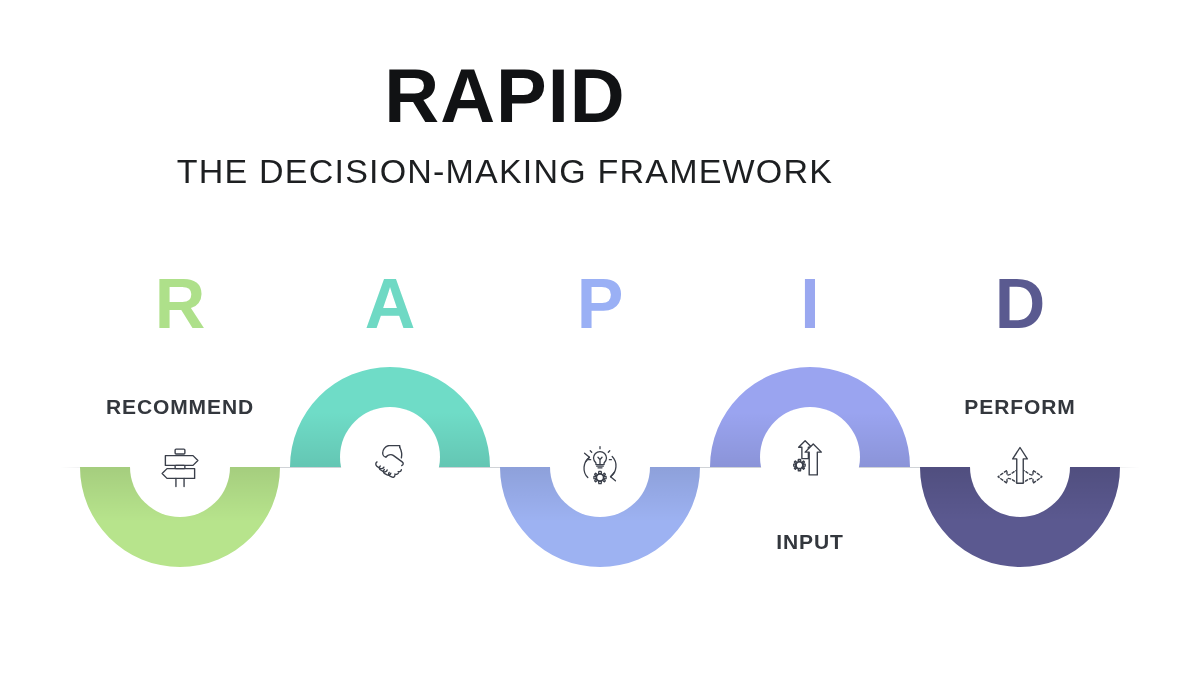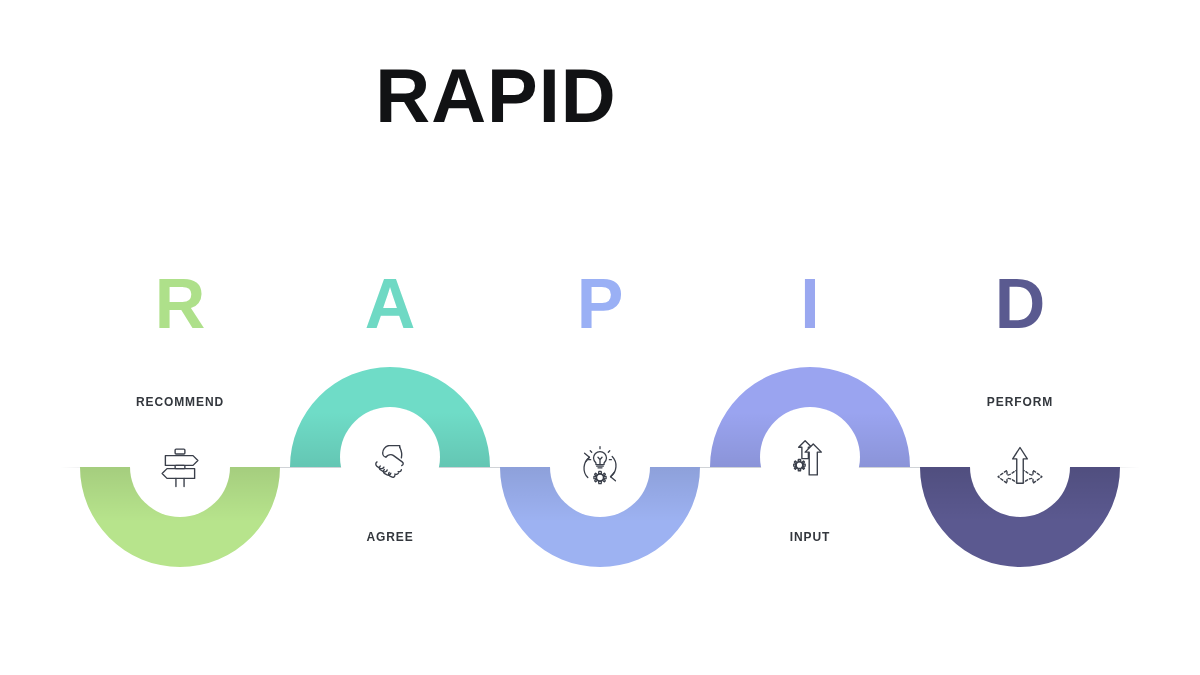--- a/index.html
+++ b/index.html
@@ -22,20 +22,21 @@
     background: #ffffff;
   }
 
   
   .header {
     position: absolute;
     left: 0;
     top: 58px;
     width: 992px;
     text-align: center;
+    padding-left: 9px;
   }
   .title {
     font-family: "Liberation Sans", sans-serif;
     font-size: 76px;
     font-weight: bold;
     letter-spacing: 1px;
     color: #111214;
     line-height: 1.0;
     margin: 0;
   }
@@ -85,21 +86,21 @@
     font-weight: bold;
     line-height: 1;
     top: 14px;
   }
   .stage-label {
     position: absolute;
     left: -20px;
     width: 250px;
     text-align: center;
     font-family: "Liberation Sans", sans-serif;
-    font-size: 12px;
+    font-size: 21px;
     font-weight: bold;
     letter-spacing: 0.9px;
     color: #33373d;
   }
   .label-above { top: 140px; }
   .label-below { top: 275px; }
 
   .arc-wrap {
     position: absolute;
     left: 5px;
@@ -131,20 +132,21 @@
     display: block;
   }
 </style>
 </head>
 <body>
 
 <div class="canvas">
 
   <div class="header">
     <div class="title">RAPID</div>
+    <div class="subtitle">THE DECISION-MAKING FRAMEWORK</div>
   </div>
 
   <div class="diagram">
 
     <div class="baseline"></div>
 
     <div class="stage" style="left:75px;">
       <div class="stage-letter" style="color:#aee08a;">R</div>
       <div class="stage-label label-above">RECOMMEND</div>
 
@@ -168,21 +170,20 @@
           <rect x="26" y="30" width="12" height="4" rx="1"></rect>
           <path d="M50,34 L16,34 L10,40 L16,46 L50,46 Z"></path>
           <line x1="27" y1="46" x2="27" y2="56"></line>
           <line x1="37" y1="46" x2="37" y2="56"></line>
         </svg>
       </div>
     </div>
 
     <div class="stage" style="left:285px;">
       <div class="stage-letter" style="color:#6fd9c4;">A</div>
-      <div class="stage-label label-below">AGREE</div>
 
       <div class="arc-wrap up">
         <svg class="arc-svg" width="200" height="110" viewBox="0 0 200 110">
           <defs>
             <linearGradient id="shadeA" x1="0" y1="1" x2="0" y2="0">
               <stop offset="0%" stop-color="#000000" stop-opacity="0.10"></stop>
               <stop offset="55%" stop-color="#000000" stop-opacity="0.0"></stop>
             </linearGradient>
           </defs>
           <path d="M0,110 A100,100 0 0 1 200,110 L148,110 A48,48 0 0 0 52,110 Z" fill="#6fdcc7"></path>

